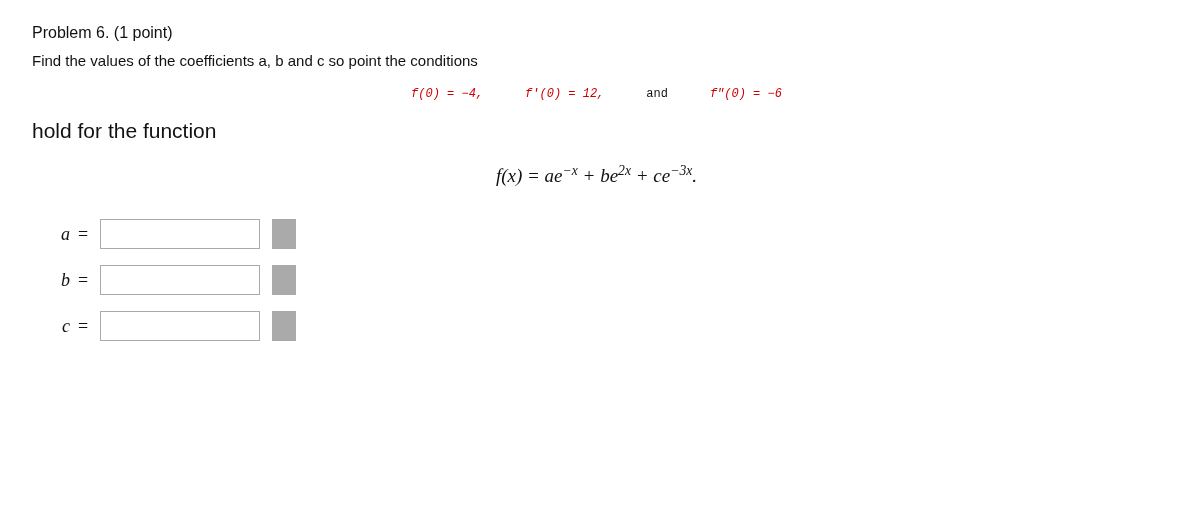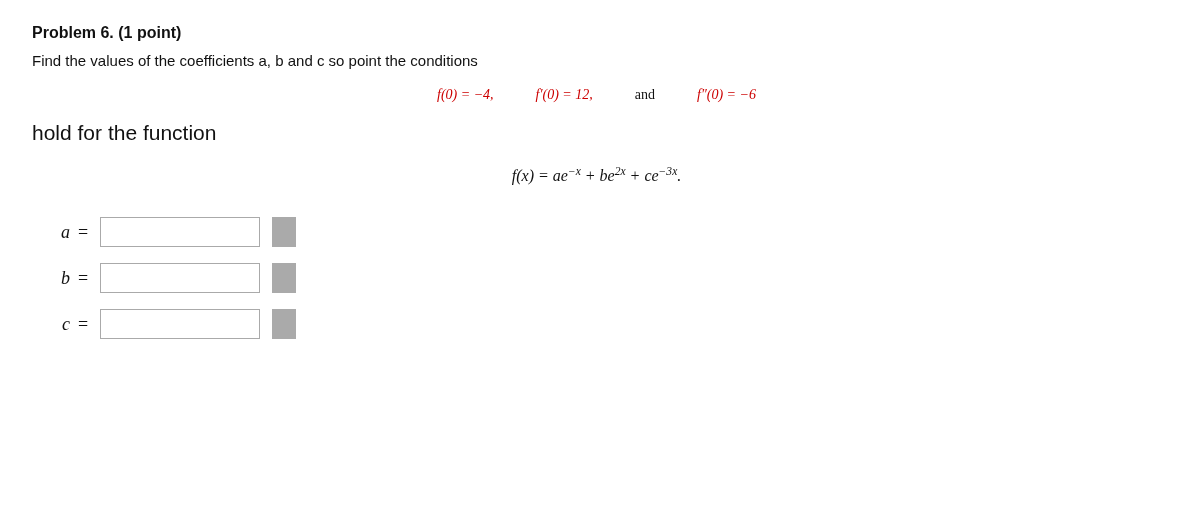--- a/index.html
+++ b/index.html
@@ -9,52 +9,53 @@
       font-family: 'Times New Roman', Times, serif;
       font-size: 16px;
       color: #111;
       padding: 24px 32px;
       width: 1193px;
       min-height: 521px;
     }
 
     .problem-title {
       font-family: Arial, sans-serif;
-      font-weight: bold;
+      font-weight: normal;
       font-size: 16px;
       margin-bottom: 10px;
     }
 
     .problem-description {
       font-family: Arial, sans-serif;
       font-size: 15px;
       margin-bottom: 18px;
     }
 
     .conditions-row {
       display: flex;
       justify-content: center;
       align-items: baseline;
       gap: 42px;
       margin-bottom: 18px;
-      font-size: 14px;
+      font-size: 12px;
+      font-family: Liberation Mono, monospace;
     }
 
     .hold-text {
       font-family: Arial, sans-serif;
       font-size: 21px;
       margin-bottom: 20px;
     }
 
     .function-row {
       display: flex;
       justify-content: center;
       align-items: flex-end;
       margin-bottom: 32px;
-      font-size: 16px;
+      font-size: 19px;
     }
 
     .math-italic {
       font-style: italic;
     }
 
     sup {
       font-size: 0.72em;
       vertical-align: super;
     }

